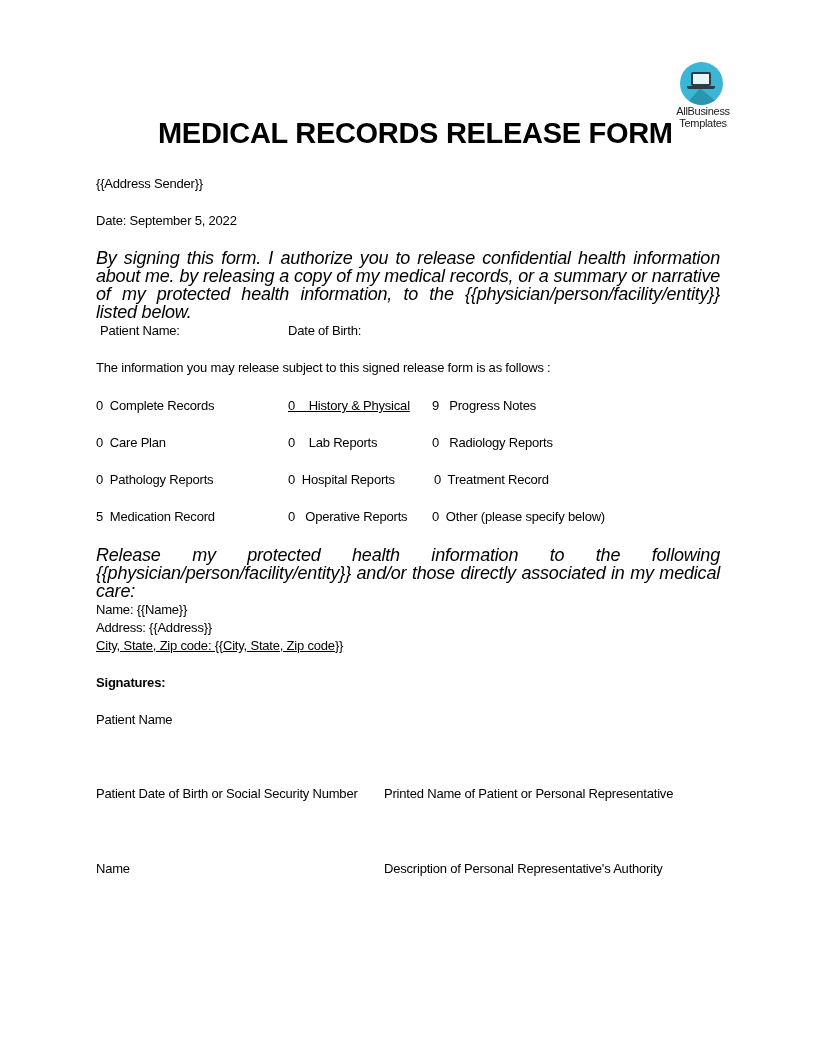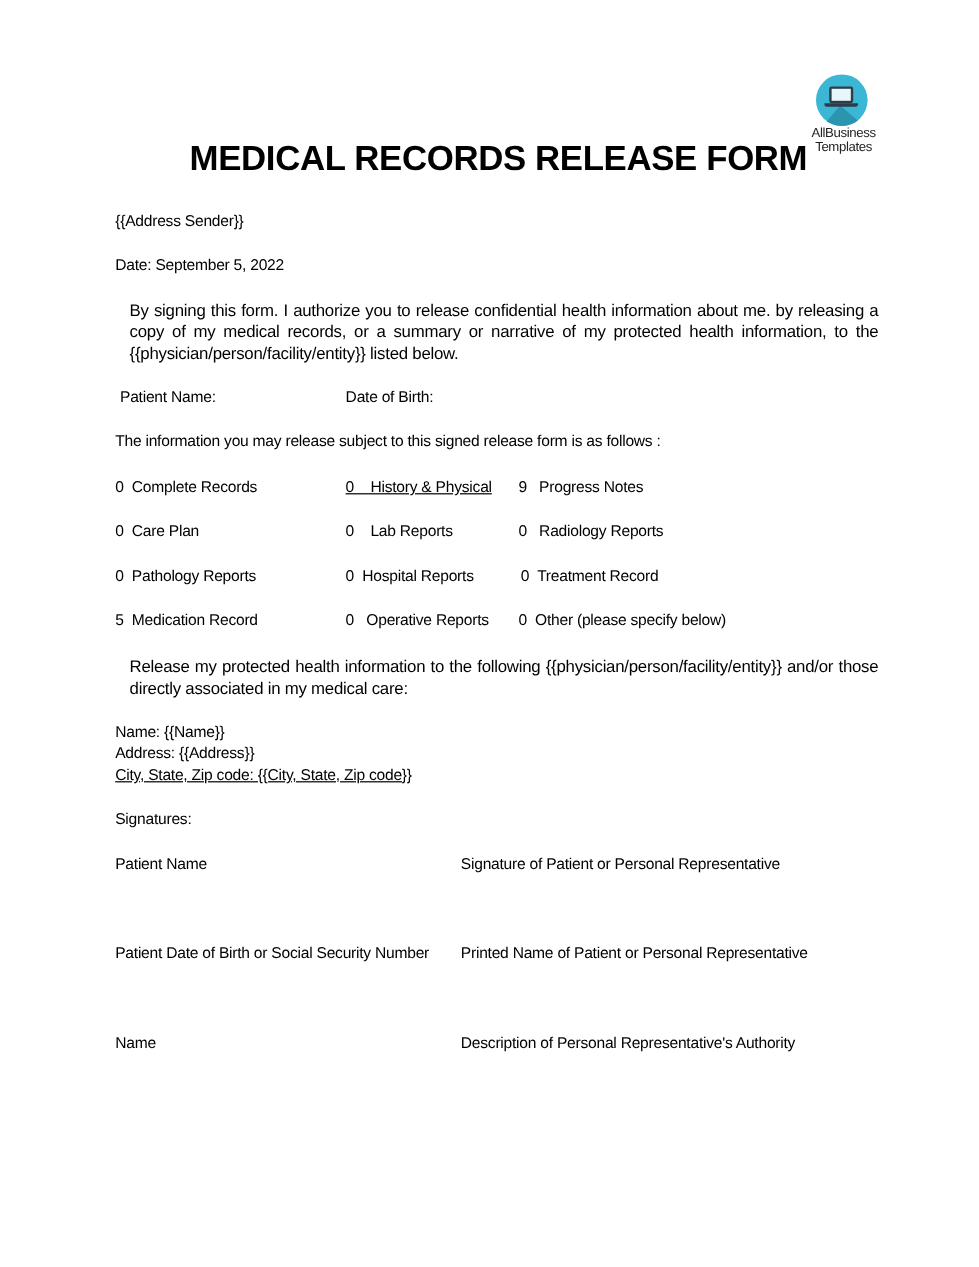--- a/index.html
+++ b/index.html
@@ -8,22 +8,22 @@
     .page { position: absolute; left: 0; top: 0; width: 816px; height: 824px; }
     .txt { position: absolute; font-size: 13px; line-height: 18px; white-space: nowrap; letter-spacing: -0.2px; }
     .title { position: absolute; left: 158px; top: 114px; font-size: 29px; font-weight: bold; letter-spacing: -0.3px; white-space: nowrap; line-height: 38px; }
     .logo { position: absolute; left: 670px; top: 60px; width: 70px; height: 74px; }
     .logo-circle { position: absolute; left: 10px; top: 2px; width: 43px; height: 43px; border-radius: 50%; background: #3bb6d4; overflow: hidden; }
     .logo-shadow { position: absolute; left: 20px; top: 26px; width: 40px; height: 30px; background: #2b95b0; transform: rotate(40deg); transform-origin: 0 0; }
     .laptop-screen { position: absolute; left: 11px; top: 10px; width: 20px; height: 14px; background: #2d3d48; border-radius: 2px; }
     .laptop-inner { position: absolute; left: 2px; top: 2px; width: 16px; height: 10px; background: #e8f6fb; }
     .laptop-base { position: absolute; left: 7px; top: 24px; width: 28px; height: 3px; background: #2d3d48; border-radius: 0 0 2px 2px; }
     .logo-text { position: absolute; left: 0; top: 45px; width: 66px; text-align: center; font-size: 11px; line-height: 12px; color: #222; letter-spacing: -0.3px; }
-    .para { position: absolute; left: 108px; width: 624px; font-size: 14px; line-height: 18px; text-align: justify; text-align-last: left; letter-spacing: -0.2px; }
-    .bold { font-weight: normal; }
+    .para { position: absolute; left: 96px; width: 624px; font-size: 18px; line-height: 18px; text-align: justify; text-align-last: left; letter-spacing: -0.2px; font-style: italic; }
+    .bold { font-weight: bold; }
   </style>
 </head>
 <body>
 
 <div class="page">
 
   <div class="logo">
     <div class="logo-circle">
       <div class="logo-shadow"></div>
       <div class="laptop-screen">
@@ -67,21 +67,20 @@
 
   <div class="para" style="top:546px;">Release my protected health information to the following {{physician/person/facility/entity}} and/or those directly associated in my medical care:</div>
 
   <div class="txt" style="left:96px; top:601px;">Name: {{Name}}</div>
   <div class="txt" style="left:96px; top:619px;">Address: {{Address}}</div>
   <div class="txt" style="left:96px; top:637px;text-decoration:underline;">City, State, Zip code: {{City, State, Zip code}}</div>
 
   <div class="txt bold" style="left:96px; top:674px;">Signatures:</div>
 
   <div class="txt" style="left:96px; top:711px;">Patient Name</div>
-  <div class="txt" style="left:384px; top:711px;">Signature of Patient or Personal Representative</div>
 
   <div class="txt" style="left:96px; top:785px;">Patient Date of Birth or Social Security Number</div>
   <div class="txt" style="left:384px; top:785px;">Printed Name of Patient or Personal Representative</div>
 
   <div class="txt" style="left:96px; top:860px;">Name</div>
   <div class="txt" style="left:384px; top:860px;">Description of Personal Representative's Authority</div>
 
 </div>
 
 </body></html>

